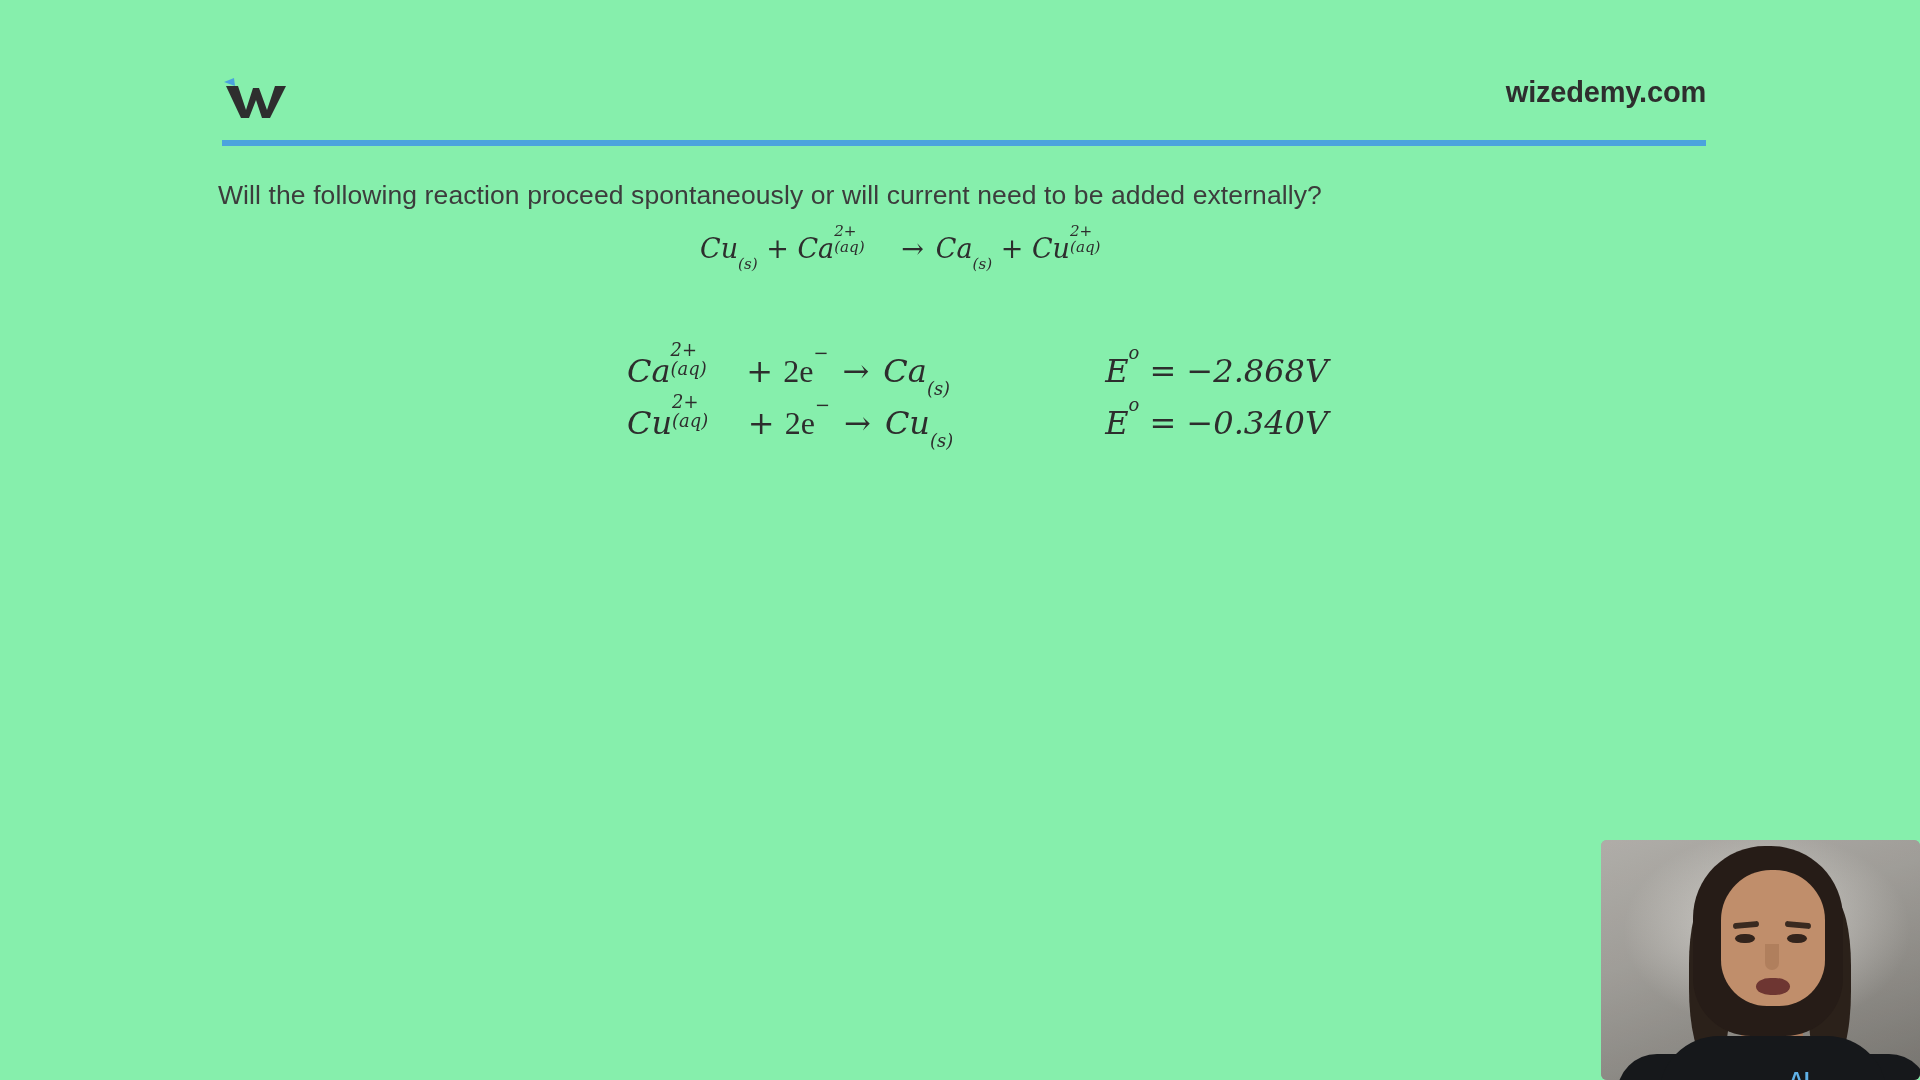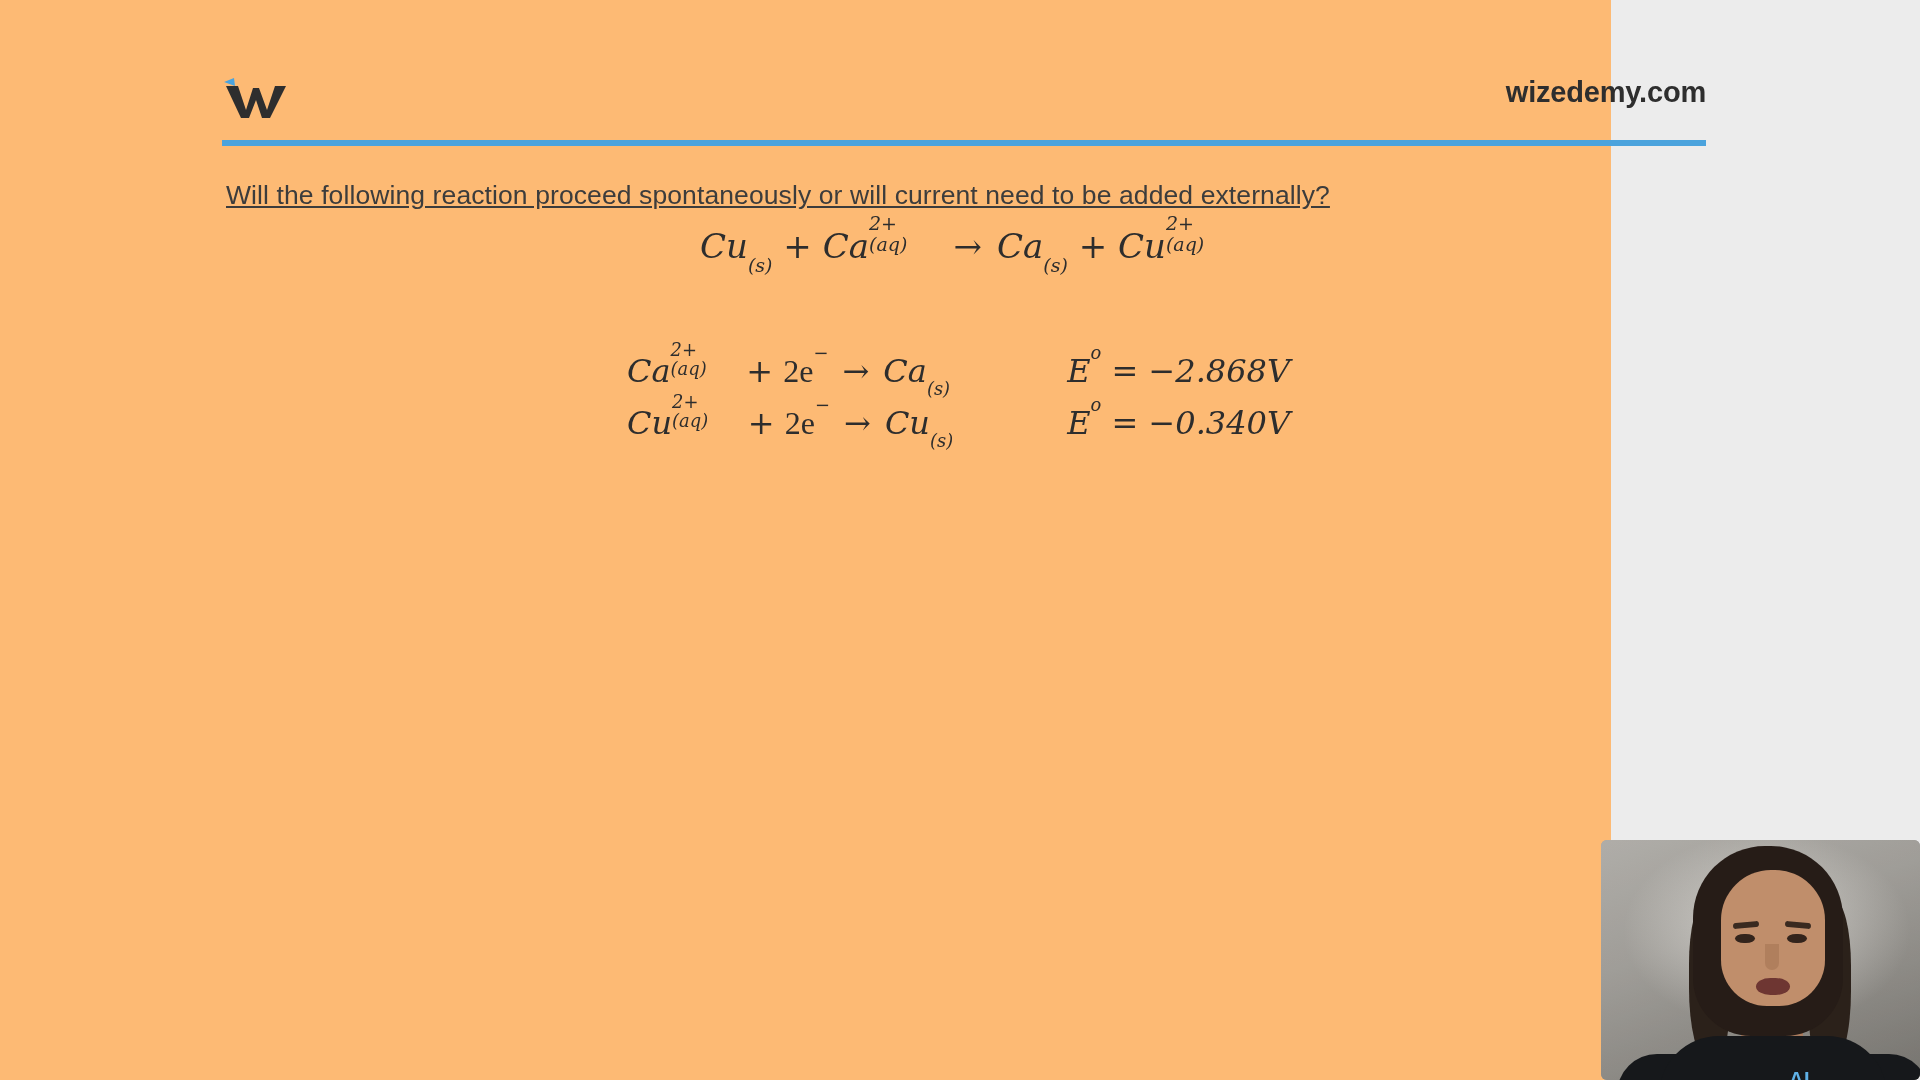--- a/index.html
+++ b/index.html
@@ -10,23 +10,23 @@
     background: #ececec;
     overflow: hidden;
   }
   body {
     font-family: "Liberation Sans", sans-serif;
     color: #3a3a3a;
   }
 
   .slide {
     position: relative;
-    width: 1611px;
+    width: 1920px;
     height: 1080px;
-    background: #fdba74;
+    background: #86efac;
   }
 
   
   .header {
     position: absolute;
     left: 222px;
     top: 62px;
     width: 1484px;
     height: 90px;
   }
@@ -54,27 +54,26 @@
     left: 0;
     top: 78px;
     width: 1484px;
     height: 6px;
     background: #4ba3dd;
   }
 
   
   .question {
     position: absolute;
-    left: 226px;
+    left: 218px;
     top: 180px;
     font-size: 26.5px;
     color: #3c3c3c;
     letter-spacing: 0.1px;
     white-space: nowrap;
-    text-decoration: underline;
   }
 
   .subhead {
     position: absolute;
     left: 230px;
     top: 318px;
     font-size: 24px;
     color: #3c3c3c;
     letter-spacing: 0.1px;
     white-space: nowrap;
@@ -85,40 +84,41 @@
     font-family: "DejaVu Serif", serif;
     font-style: italic;
     color: #2d2d2d;
     white-space: nowrap;
   }
   .math .up { font-style: normal; font-family: Liberation Serif, serif; }
 
   .main-eq {
     position: absolute;
     left: 700px;
-    top: 224px;
-    font-size: 34px;
+    top: 231px;
+    font-size: 27px;
   }
 
   .eq-list {
     position: absolute;
     left: 627px;
     top: 350px;
   }
   .eq-row {
     position: relative;
     height: 52px;
     font-size: 32px;
   }
   .eq-row .lhs {
     display: inline-block;
     width: 430px;
   }
   .eq-row .rhs {
     display: inline-block;
+    margin-left: 38px;
   }
   sup.chg {
     position: relative;
     font-size: 0.56em;
     top: -0.62em;
     font-style: italic;
   }
   sub.st {
     position: relative;
     font-size: 0.56em;

